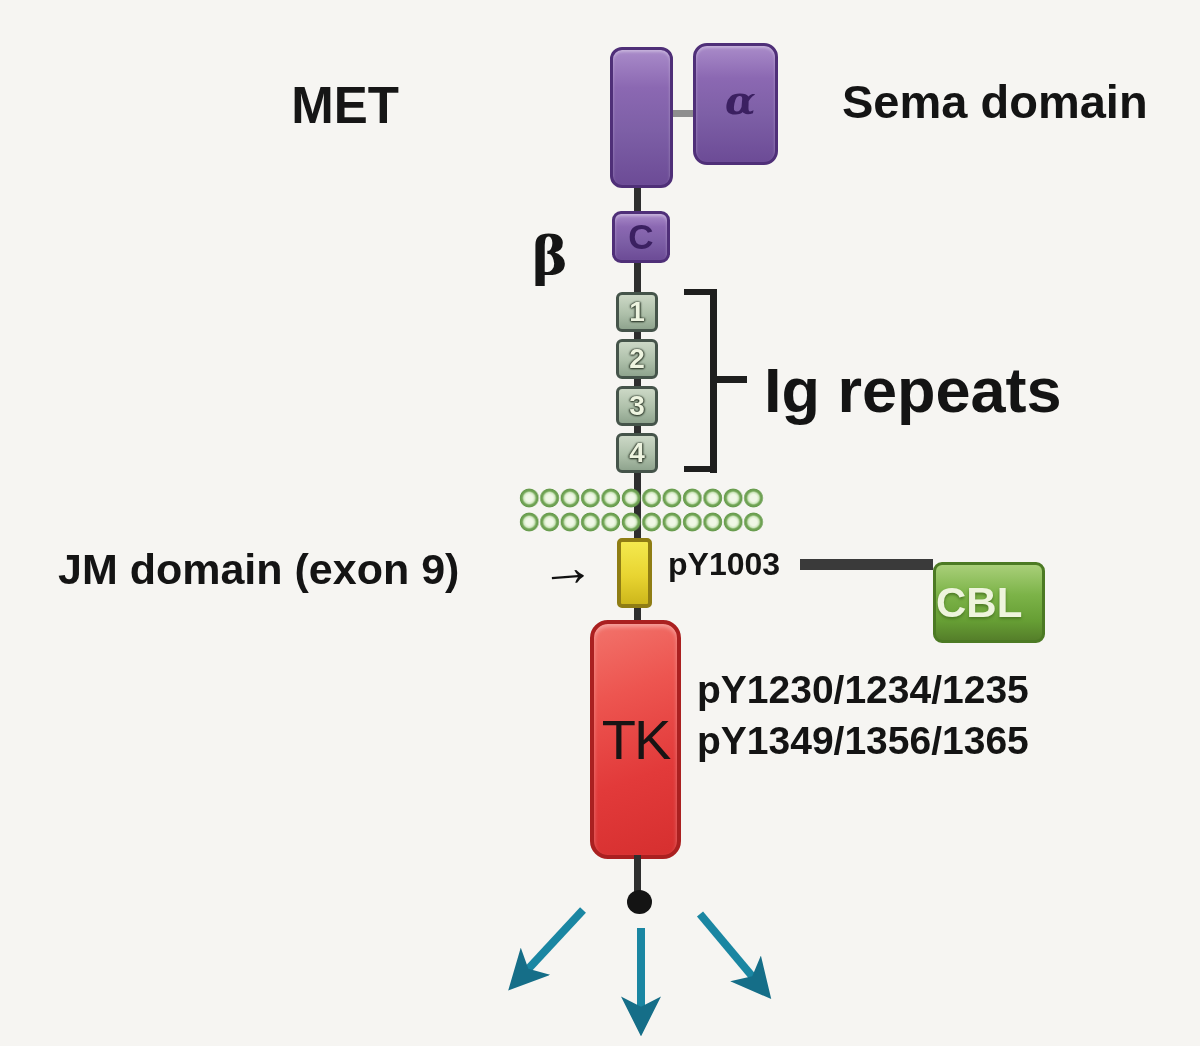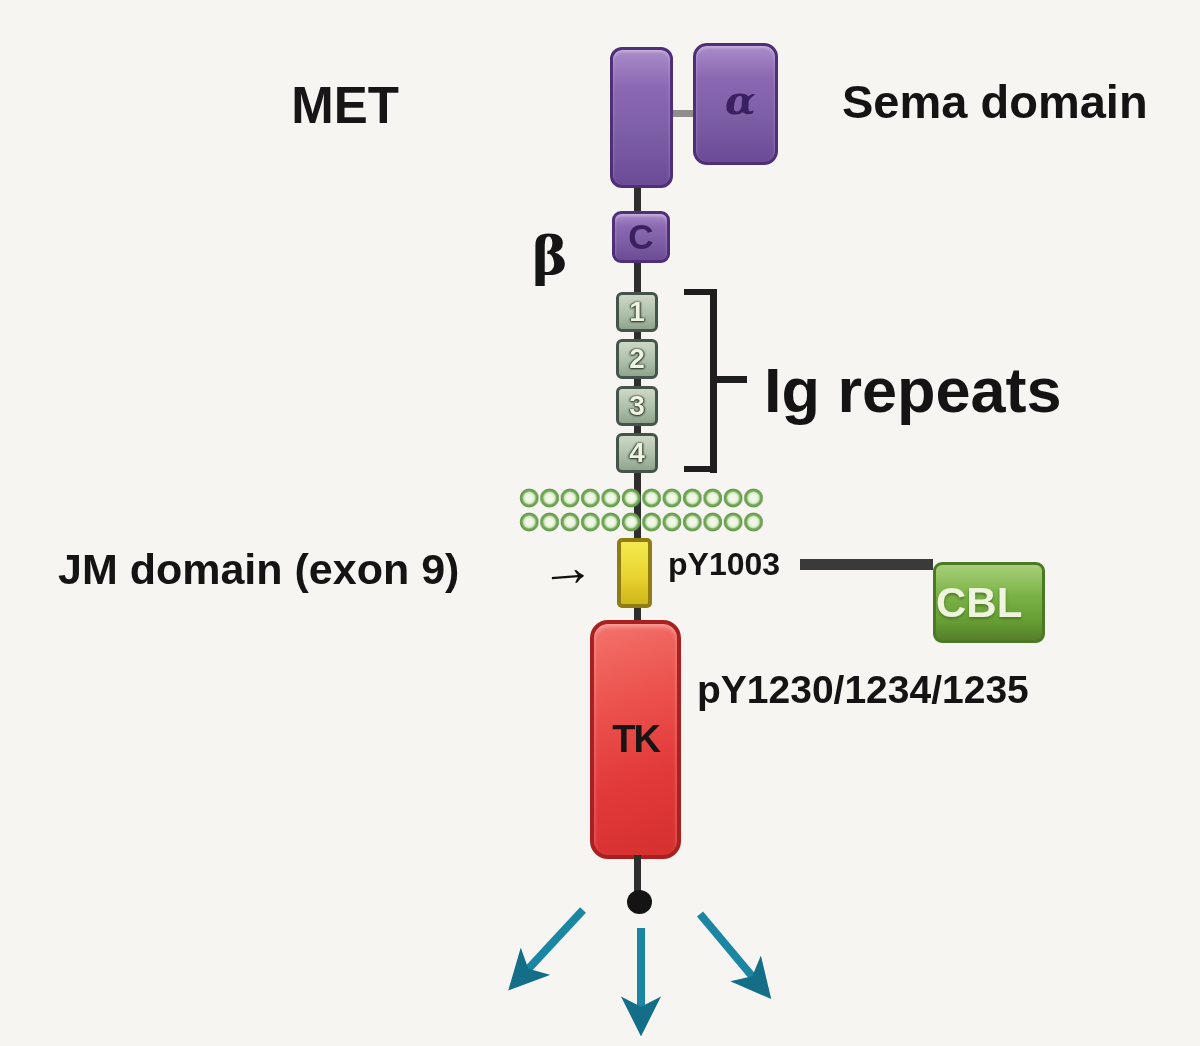--- a/index.html
+++ b/index.html
@@ -105,21 +105,21 @@
     text-shadow:0 2px 3px #4c7a24;
   }
   
   .tk-box{
     left:590px; top:620px; width:83px; height:231px; border-radius:18px;
     background:linear-gradient(160deg,#f2736b 0%,#ed5550 30%,#e23a3a 65%,#d62f2f 100%);
     border:4px solid #aa2020;
     box-shadow:inset 0 3px 4px rgba(255,255,255,.35);
     display:flex; align-items:center; justify-content:center; z-index:2;
   }
-  .tk-box span{ font-size:38px; font-weight:bold; color:#181414; letter-spacing:-2px;}
+  .tk-box span{ font-size:56px; font-weight:normal; color:#181414; letter-spacing:-2px;}
   .py-sites{ left:697px; top:664px; font-size:39px; font-weight:bold; color:#141414;
     line-height:51px; white-space:nowrap;}
   
   .signal-dot{ left:627px; top:890px; width:25px; height:24px; border-radius:50%;
     background:#141414; z-index:4;}
   .arrows-svg{ left:460px; top:900px; z-index:2;}
 </style>
 </head>
 <body>
 
@@ -173,20 +173,21 @@
   <div class="abs cbl-line"></div>
   <div class="abs cbl-box">
     <span>CBL</span>
   </div>
 
   <div class="abs tk-box">
     <span>TK</span>
   </div>
   <div class="abs py-sites">
     <div>pY1230/1234/1235</div>
+    <div>pY1349/1356/1365</div>
   </div>
 
   <div class="abs signal-dot"></div>
   <svg class="abs arrows-svg" width="360" height="146" viewBox="0 0 360 146">
     <defs>
       <marker id="ah" markerWidth="5" markerHeight="5" refX="3.2" refY="2.5" orient="auto" markerUnits="strokeWidth">
         <path d="M0,0 L5,2.5 L0,5 L1.3,2.5 z" fill="#156e88"></path>
       </marker>
     </defs>
     <line x1="123" y1="10" x2="58" y2="80" stroke="#1a86a2" stroke-width="8" marker-end="url(#ah)"></line>

